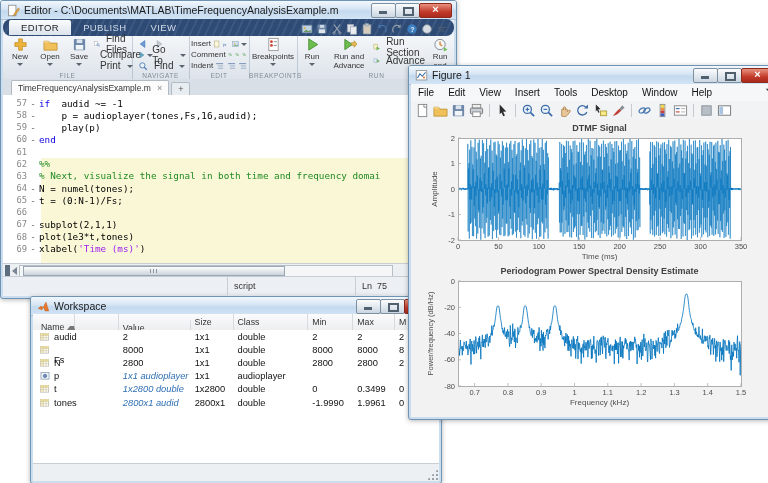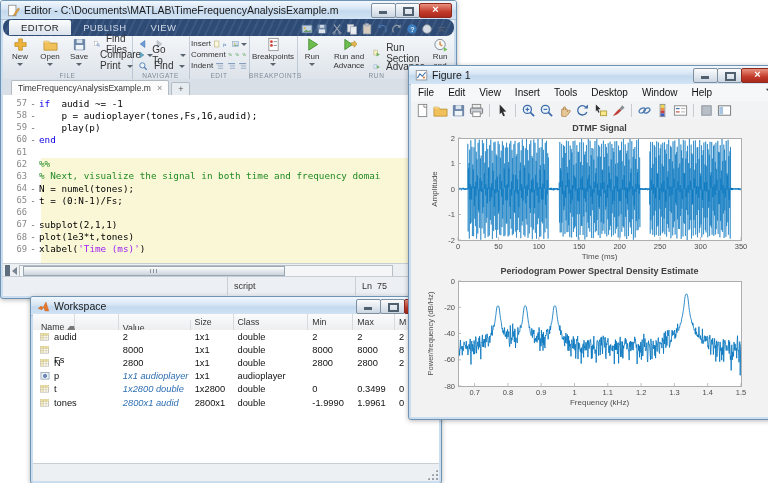--- a/index.html
+++ b/index.html
@@ -336,21 +336,21 @@
           <span class="caret"></span>
         </div>
         <div class="rb-big" style="left:32px;width:40px">
           <span class="icn"><svg viewBox="0 0 16 16" width="100%" height="100%">
                 <path d="M3 2.5 11 8 3 13.5z" fill="#6CBF4F" stroke="#468A30" stroke-width=".9"></path>
                 <path d="M10 6h3v-2l3 3.5-3 3.5v-2h-3z" fill="#E8B84C" stroke="#A8842C" stroke-width=".6"></path>
               </svg></span>
           <span>Run and Advance</span>
         </div>
         <div class="rb-stack" style="left:76px;width:52px">
-          <div class="rb-small" style="margin-top:9px">
+          <div class="rb-small" style="margin-top:3px">
             <span class="icn"><svg viewBox="0 0 16 16" width="100%" height="100%">
                   <rect x="2" y="1.5" width="8" height="11" fill="#F7F3C8" stroke="#A8A060"></rect>
                   <path d="M8.5 8 14.5 11.5 8.5 15z" fill="#6CBF4F" stroke="#468A30" stroke-width=".7"></path>
                 </svg></span>
             <span>Run Section</span>
           </div>
           <div class="rb-small" style="margin-top:3px">
             <span class="icn"><svg viewBox="0 0 16 16" width="100%" height="100%">
                   <rect x="2" y="3" width="7" height="9" fill="#DDE8F4" stroke="#8FA6BE"></rect>
                   <path d="M9.5 5 14.5 8 9.5 11z" fill="#6CBF4F" stroke="#468A30" stroke-width=".7"></path>

